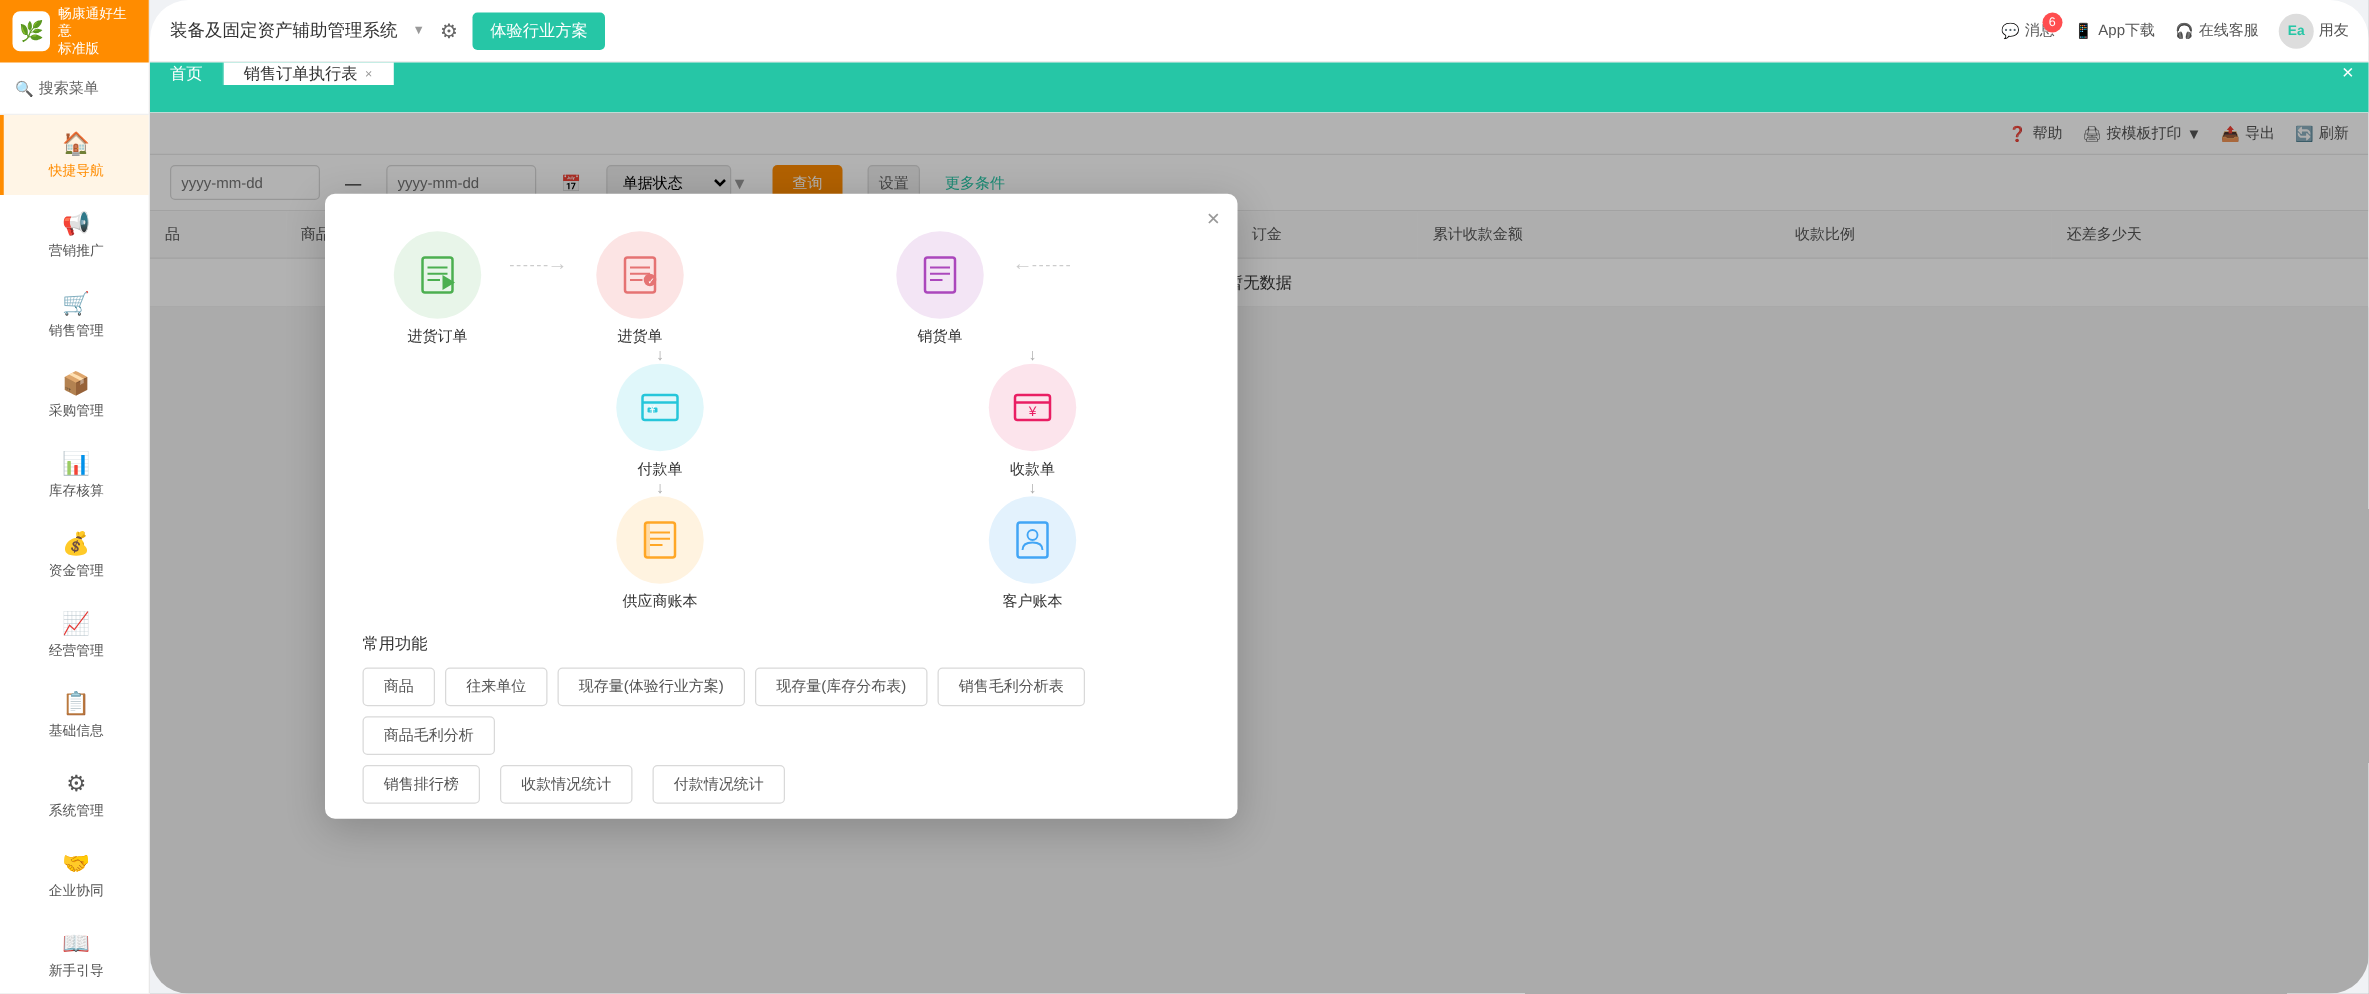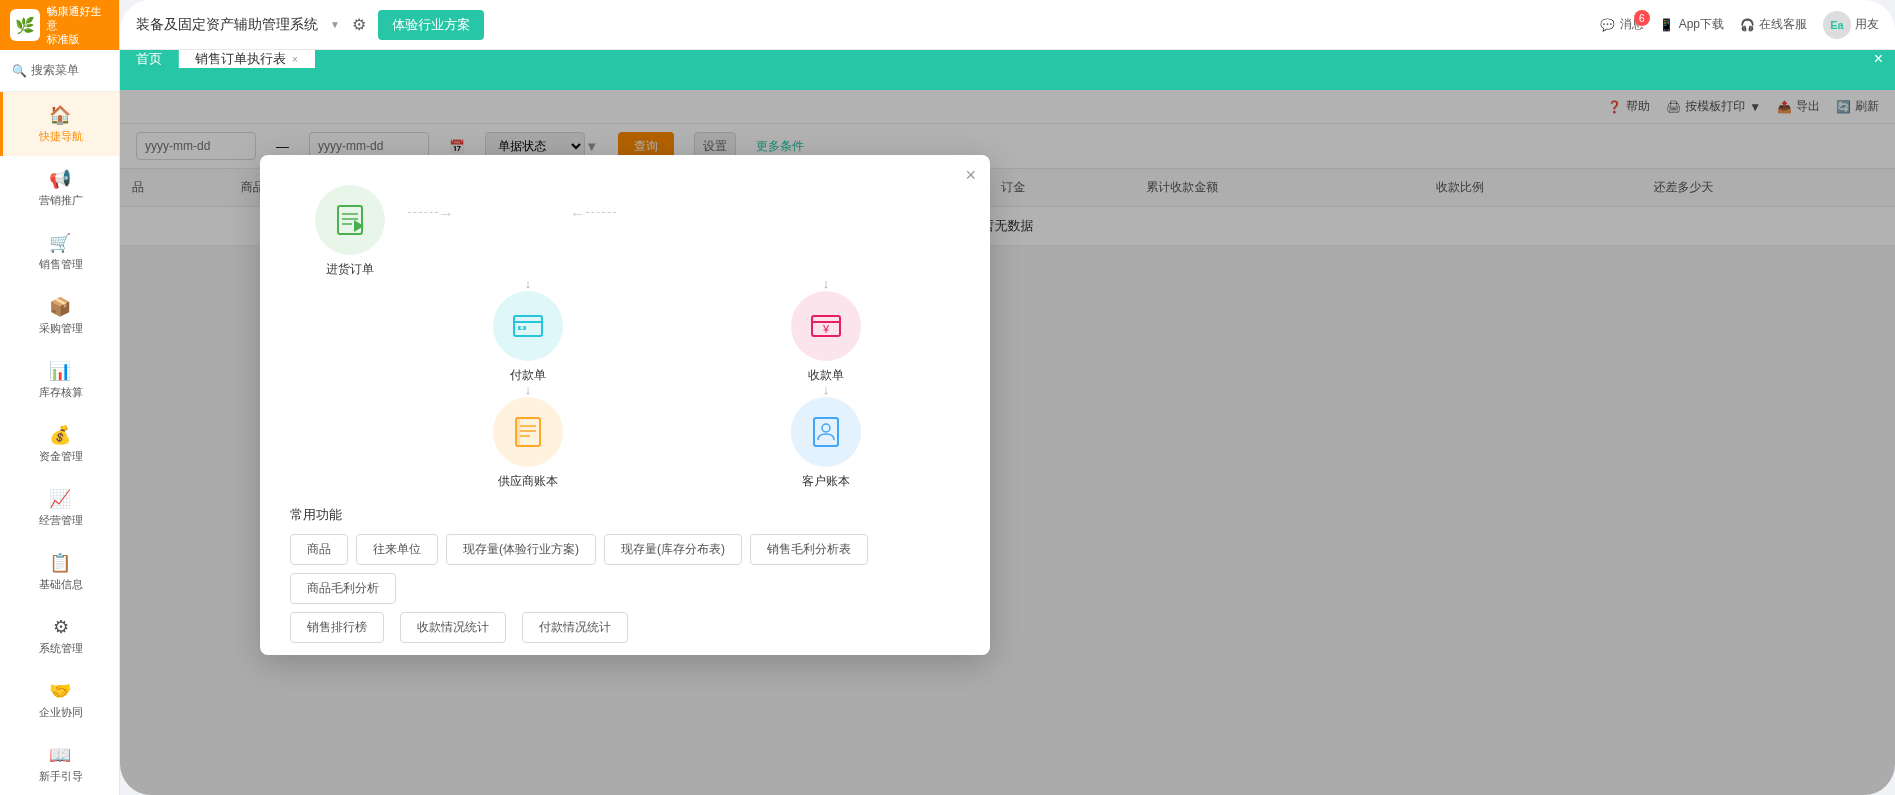--- a/index.html
+++ b/index.html
@@ -282,23 +282,47 @@
                     </svg>
                 </div>
                 <span class="flow-label">进货订单</span>
               </div>
 
               <div style="display:flex; align-items:center; padding-top:18px; margin:0 -2px;">
                 <div style="border-top:1px dashed #ccc; width:30px;"></div>
                 <span style="color:#ccc; font-size:16px;">→</span>
               </div>
 
+              <div class="flow-node">
+                <div class="flow-circle circle-red">
+                  <svg width="36" height="36" viewBox="0 0 36 36">
+                      <rect x="6" y="4" width="24" height="28" rx="2" fill="none" stroke="#e57373" stroke-width="2"></rect>
+                      <line x1="10" y1="12" x2="26" y2="12" stroke="#e57373" stroke-width="1.5"></line>
+                      <line x1="10" y1="17" x2="26" y2="17" stroke="#e57373" stroke-width="1.5"></line>
+                      <line x1="10" y1="22" x2="20" y2="22" stroke="#e57373" stroke-width="1.5"></line>
+                      <circle cx="26" cy="22" r="5" fill="#e57373"></circle>
+                      <text x="24" y="25" font-size="7" fill="white">✓</text>
+                    </svg>
+                </div>
+                <span class="flow-label">进货单</span>
+              </div>
 
               <div class="flow-spacer"></div>
 
+              <div class="flow-node">
+                <div class="flow-circle circle-purple">
+                  <svg width="36" height="36" viewBox="0 0 36 36">
+                      <rect x="6" y="4" width="24" height="28" rx="2" fill="none" stroke="#ab47bc" stroke-width="2"></rect>
+                      <line x1="10" y1="12" x2="26" y2="12" stroke="#ab47bc" stroke-width="1.5"></line>
+                      <line x1="10" y1="17" x2="26" y2="17" stroke="#ab47bc" stroke-width="1.5"></line>
+                      <line x1="10" y1="22" x2="20" y2="22" stroke="#ab47bc" stroke-width="1.5"></line>
+                    </svg>
+                </div>
+                <span class="flow-label">销货单</span>
+              </div>
 
               <div style="display:flex; align-items:center; padding-top:18px; margin:0 -2px;">
                 <span style="color:#ccc; font-size:16px;">←</span>
                 <div style="border-top:1px dashed #ccc; width:30px;"></div>
               </div>
 
             </div>
 
             <div style="display:flex; align-items:flex-start; gap:0;">
               <div style="width:120px;"></div>

